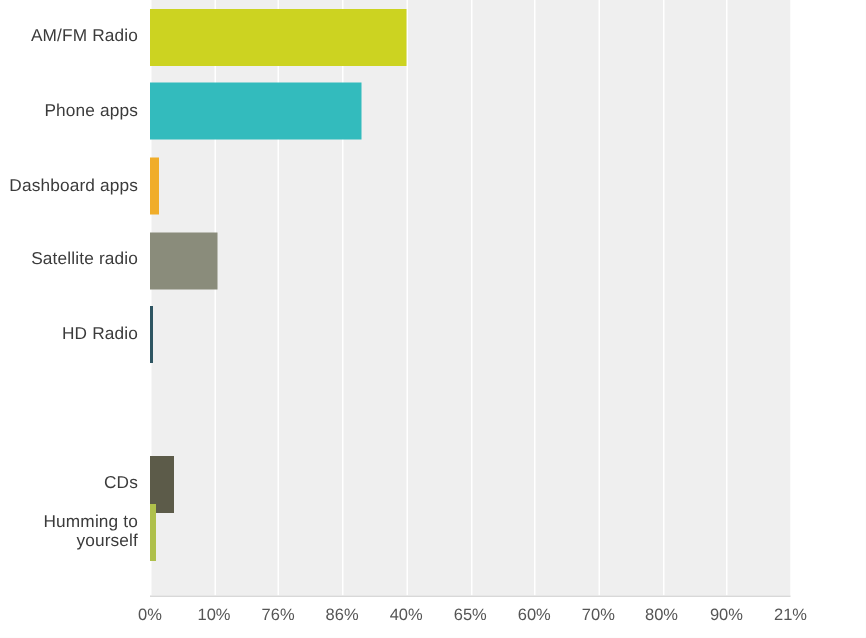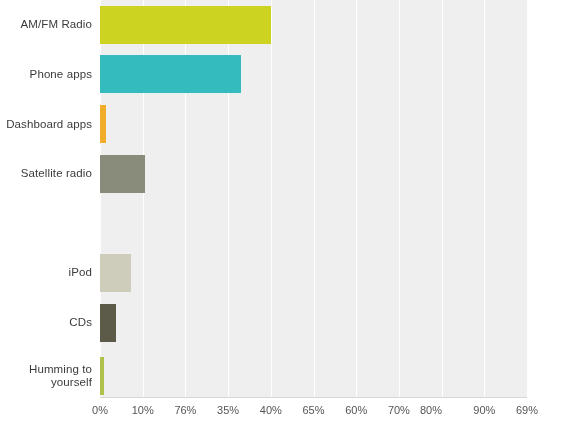--- a/index.html
+++ b/index.html
@@ -137,49 +137,49 @@
           <div>Dashboard apps</div>
         </div>
         <div class="bar" title="Dashboard apps" style="width: 6.405px; height: 38px; top: 5.8125px; background: rgb(240, 173, 42);"></div>
       </div>
       <div class="bar-row" style="top: 148.875px; height: 49.625px;">
         <div class="cat-label" style="top: 18.3125px;">
           <div>Satellite radio</div>
         </div>
         <div class="bar" title="Satellite radio" style="width: 45.262px; height: 38px; top: 5.8125px; background: rgb(138, 140, 123);"></div>
       </div>
-      <div class="bar-row" style="top: 248.125px; height: 49.625px;">
+      <div class="bar-row" style="top: 198.5px; height: 49.625px;">
         <div class="cat-label" style="top: 18.3125px;">
-          <div>iPod</div>
+          <div>HD Radio</div>
         </div>
-        <div class="bar" title="iPod" style="width: 30.744px; height: 38px; top: 5.8125px; background: rgb(206, 204, 186);"></div>
+        <div class="bar thin" title="HD Radio" style="width: 2.135px; height: 38px; top: 5.8125px; background: rgb(46, 85, 98);"></div>
       </div>
       <div class="bar-row" style="top: 297.75px; height: 49.625px;">
         <div class="cat-label" style="top: 18.3125px;">
           <div>CDs</div>
         </div>
         <div class="bar" title="CDs" style="width: 16.226px; height: 38px; top: 5.8125px; background: rgb(92, 91, 73);"></div>
       </div>
-      <div class="bar-row" style="top: 351px; height: 49.625px;">
+      <div class="bar-row" style="top: 330px; height: 49.625px;">
         <div class="cat-label" style="top: 11.8125px;">
           <div>Humming to</div>
           <div>yourself</div>
         </div>
         <div class="bar" title="Humming to yourself" style="width: 3.843px; height: 38px; top: 5.8125px; background: rgb(175, 192, 75);"></div>
       </div>
     </div>
 
   <div id="x-axis">
     <div id="axis-baseline"></div>
   <div class="x-tick" style="left: 100px;">0%</div>
       <div class="x-tick" style="left: 142.7px;">10%</div>
       <div class="x-tick" style="left: 185.4px;">76%</div>
-      <div class="x-tick" style="left: 228.1px;">35%</div>
+      <div class="x-tick" style="left: 228.1px;">86%</div>
       <div class="x-tick" style="left: 270.8px;">40%</div>
       <div class="x-tick" style="left: 313.5px;">65%</div>
       <div class="x-tick" style="left: 356.2px; text-align: center;">60%</div>
       <div class="x-tick" style="left: 398.9px;">70%</div>
-      <div class="x-tick" style="left: 431px;">80%</div>
+      <div class="x-tick" style="left: 441px;">80%</div>
       <div class="x-tick" style="left: 484.3px;">90%</div>
-      <div class="x-tick" style="left: 527px;">69%</div>
+      <div class="x-tick" style="left: 527px;">21%</div>
     </div>
 
 </div>
 
 </body></html>

